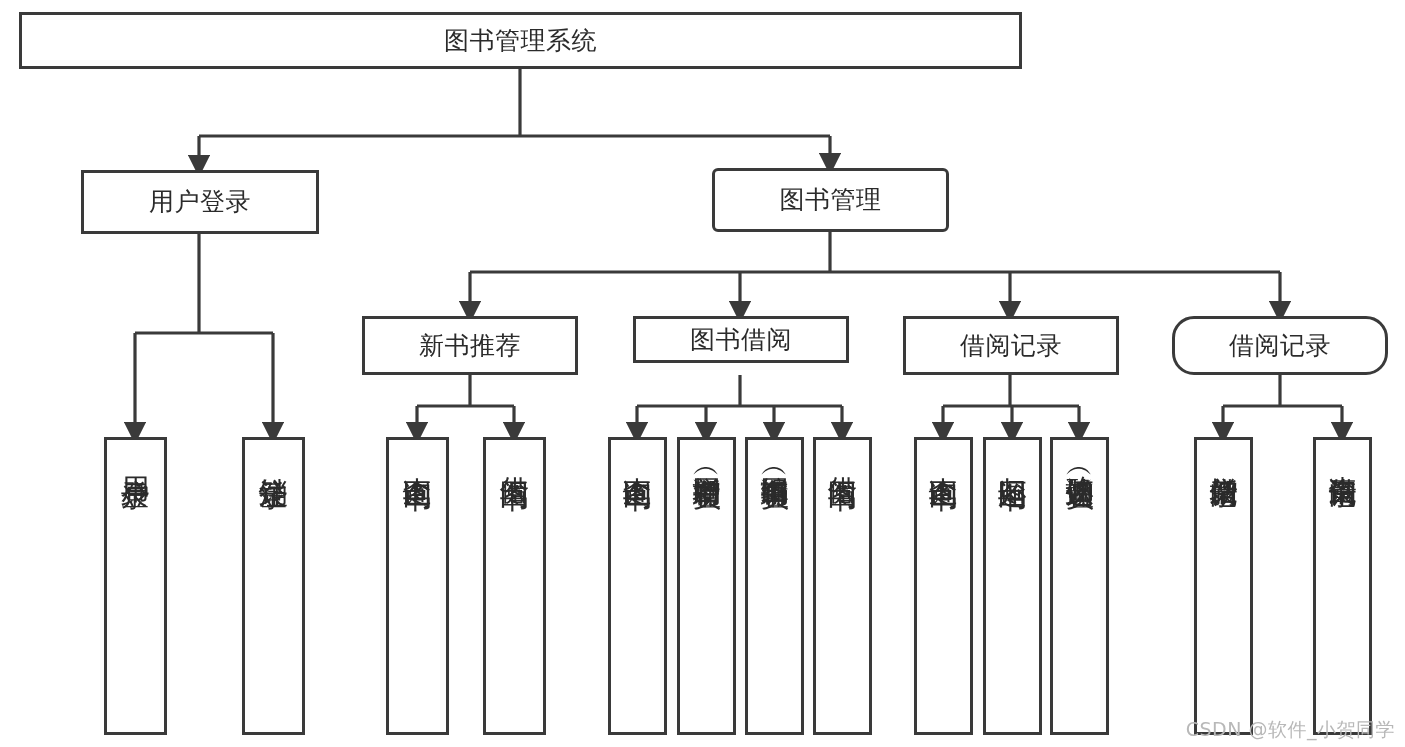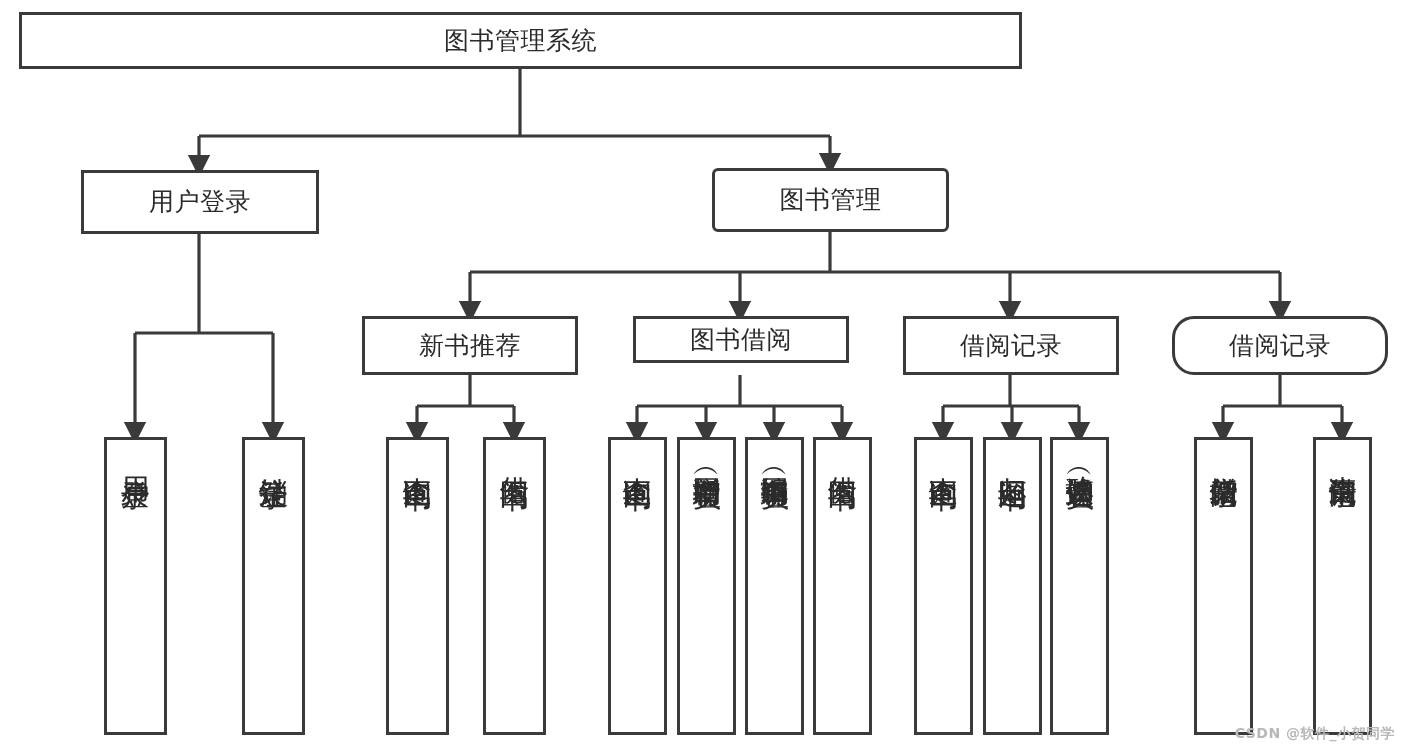--- a/index.html
+++ b/index.html
@@ -58,25 +58,24 @@
     white-space: nowrap;
   }
   .node.vert.tall .lbl {
     font-size: 28px;
     letter-spacing: 1px;
   }
   .watermark {
     position: absolute;
     right: 10px;
     bottom: 4px;
-    font-size: 14px;
+    font-size: 19px;
     color: #b8b8b8;
     white-space: nowrap;
     letter-spacing: 0.5px;
-    font-weight: bold;
   }
 </style>
 </head>
 <body>
 
 <div id="canvas">
 
   <svg class="edges" viewBox="0 0 1405 747" xmlns="http://www.w3.org/2000/svg">
     <defs>
       <marker id="arrow" viewBox="0 0 12 12" refX="6" refY="6" markerWidth="7" markerHeight="7" orient="auto-start-reverse">

